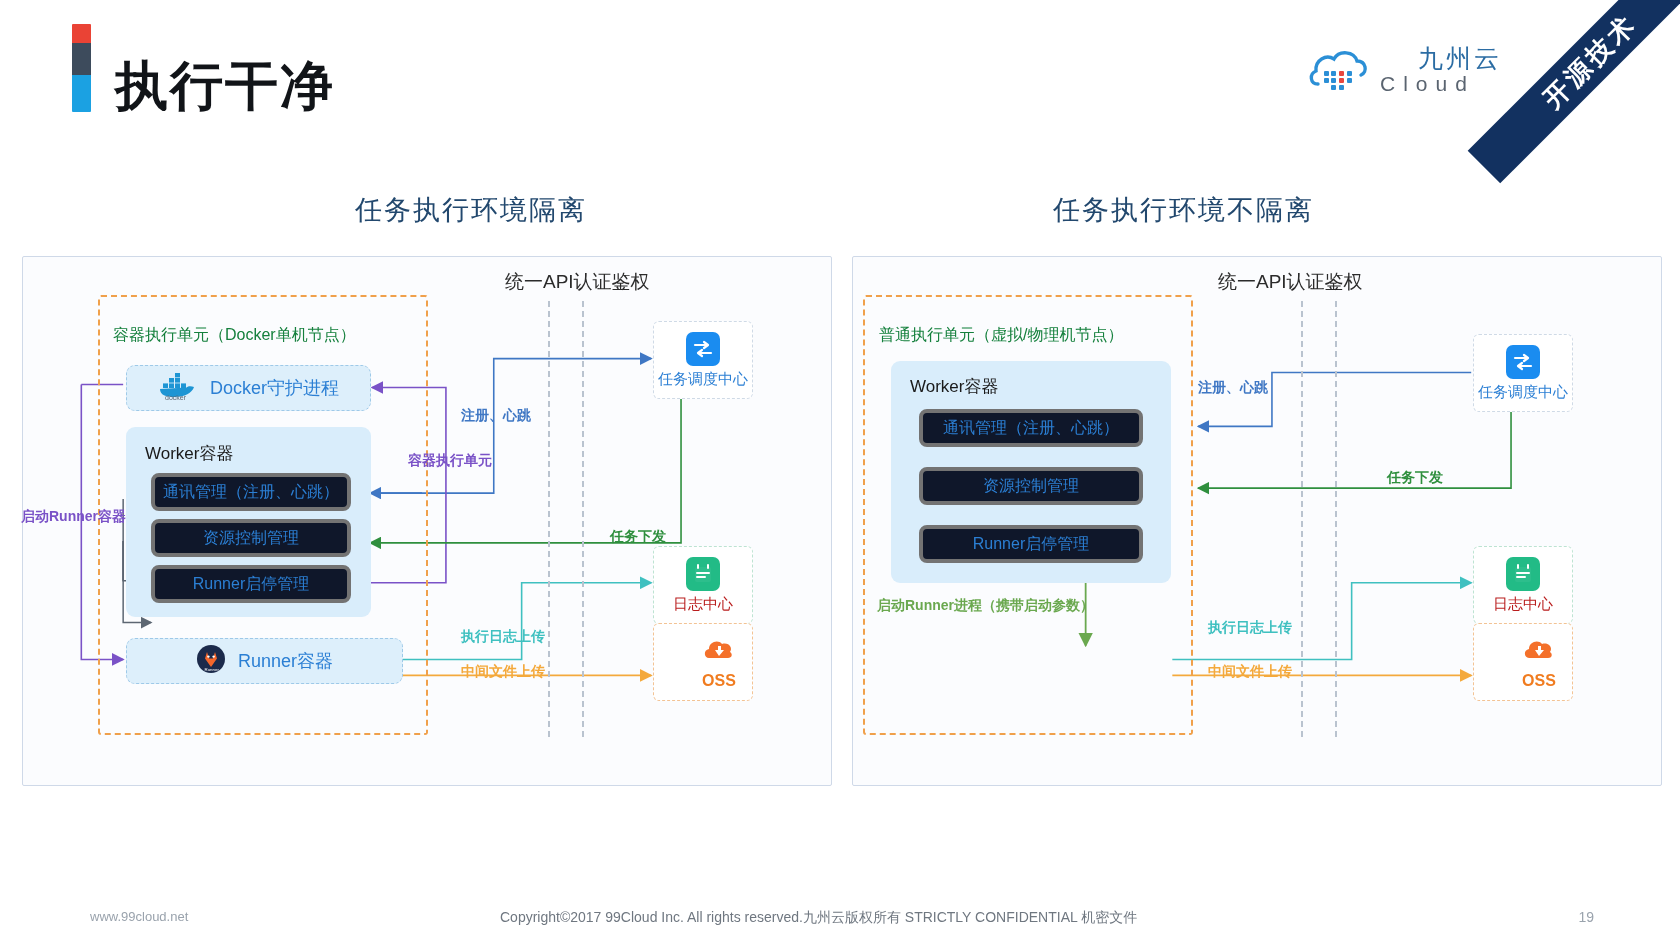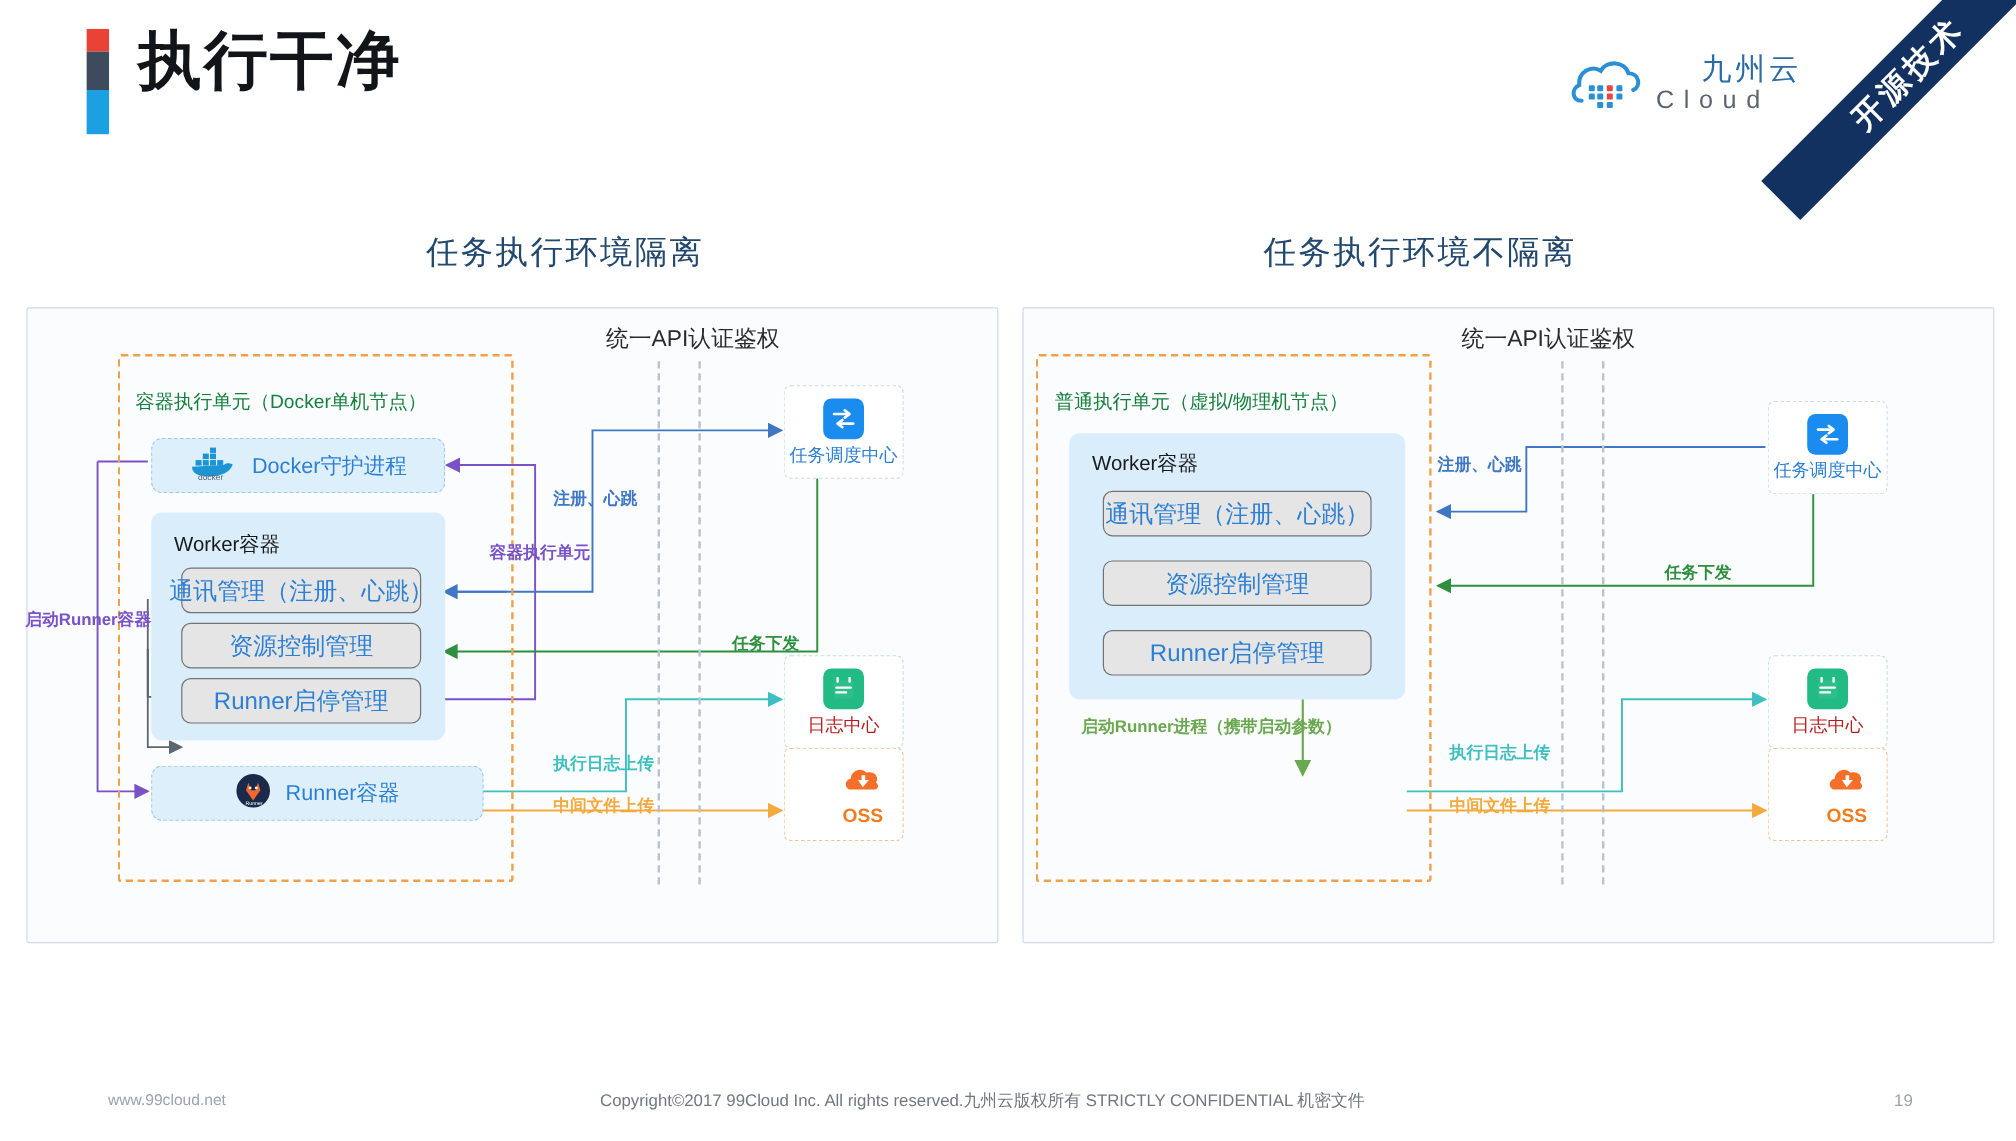--- a/index.html
+++ b/index.html
@@ -6,21 +6,21 @@
   html, body { margin:0; padding:0; }
   body {
     width:1680px; height:951px;
     background:#ffffff;
     font-family:"Liberation Sans","DejaVu Sans",sans-serif;
     position:relative;
     overflow:hidden;
   }
 
   
-  #title-bar { position:absolute; left:72px; top:24px; display:flex; align-items:flex-start; }
+  #title-bar { position:absolute; left:72px; top:24px; display:flex; align-items:flex-end; }
   .tri-bar { width:19px; height:88px; display:flex; flex-direction:column; border-radius:1px; overflow:hidden; }
   .tri-bar i { display:block; width:100%; }
   .tri-bar i.s1 { height:22%; background:#ea4335; }
   .tri-bar i.s2 { height:36%; background:#3d4b5c; }
   .tri-bar i.s3 { height:42%; background:#1ba1e2; }
   #page-title {
     margin-left:24px;
     font-size:53px; font-weight:bold; color:#111418;
     letter-spacing:2px; line-height:1;
   }
@@ -78,25 +78,25 @@
   .worker-box {
     position:absolute;
     background:#d9edfb;
     border-radius:9px;
   }
   .worker-label { position:absolute; font-size:17px; color:#1a1a1a; white-space:nowrap; }
 
   
   .pill {
     position:absolute;
-    background:#e5e5e5;
-    border:1px solid #737373;
+    background:#0f172a;
+    border:4px solid #737373;
     border-radius:8px;
     display:flex; align-items:center; justify-content:center;
-    color:#2b7fd4; font-size:20px; white-space:nowrap;
+    color:#2b7fd4; font-size:16px; white-space:nowrap;
   }
 
   
   .dash-blue-box {
     position:absolute;
     background:#ddeffb;
     border:1px dashed #9ec9e8;
     border-radius:9px;
     display:flex; align-items:center; justify-content:center;
     gap:12px;
@@ -389,21 +389,21 @@
       <svg width="34" height="26" viewBox="0 0 34 26">
         <path d="M7 20 C2 20 1 12 7 11 C7 4 16 1 20 6 C27 4 31 10 28 14 C31 16 30 20 26 20 Z" fill="#f4702a"></path>
         <path d="M17 18 L13 12 H16 V8 H19 V12 H22 Z" fill="#ffffff"></path>
       </svg>
     </span>
     <span class="svc-name">OSS</span>
   </div>
 
   <div class="edge-label" style="left:345px; top:122px; color:#3f77c4;">注册、心跳</div>
   <div class="edge-label" style="left:534px; top:212px; color:#2f8f3e;">任务下发</div>
-  <div class="edge-label" style="left:24px; top:340px; color:#6aa84f;margin-left:24px;">启动Runner进程（携带启动参数）</div>
+  <div class="edge-label" style="left:24px; top:340px; color:#6aa84f;">启动Runner进程（携带启动参数）</div>
   <div class="edge-label" style="left:355px; top:362px; color:#3fc0c0;">执行日志上传</div>
   <div class="edge-label" style="left:355px; top:406px; color:#f4a93c;">中间文件上传</div>
 </div>
 
 <div id="footer">
   <div id="footer-url">www.99cloud.net</div>
   <div id="footer-copy">Copyright©2017 99Cloud Inc. All rights reserved.九州云版权所有     STRICTLY CONFIDENTIAL 机密文件</div>
   <div id="footer-page">19</div>
 </div>
 

